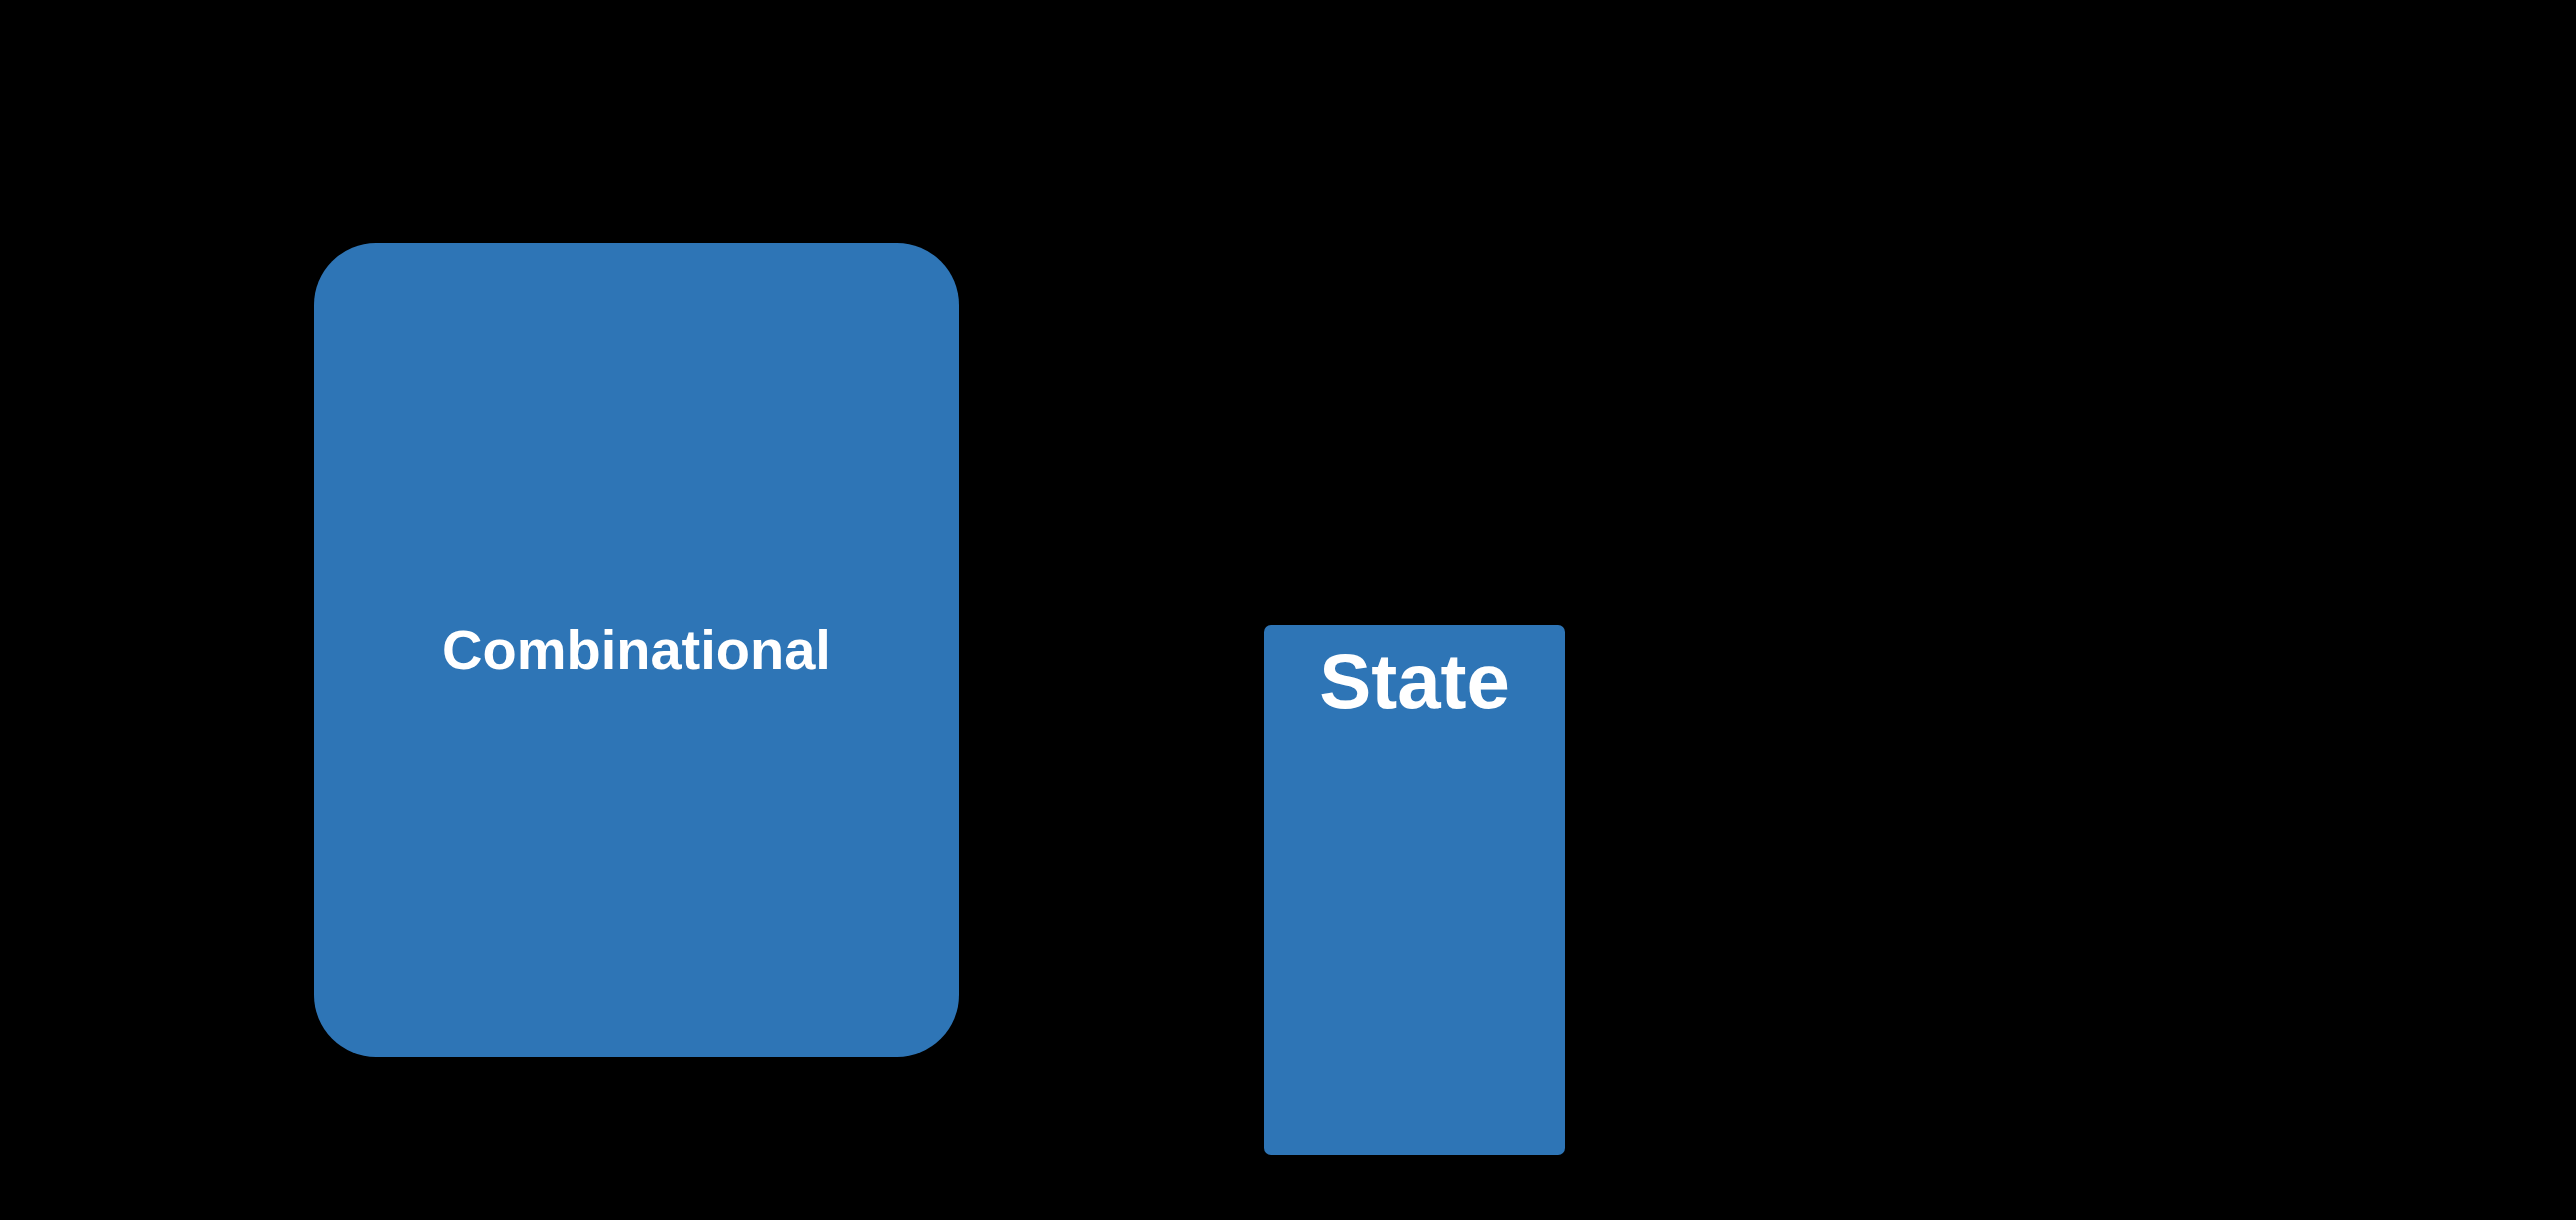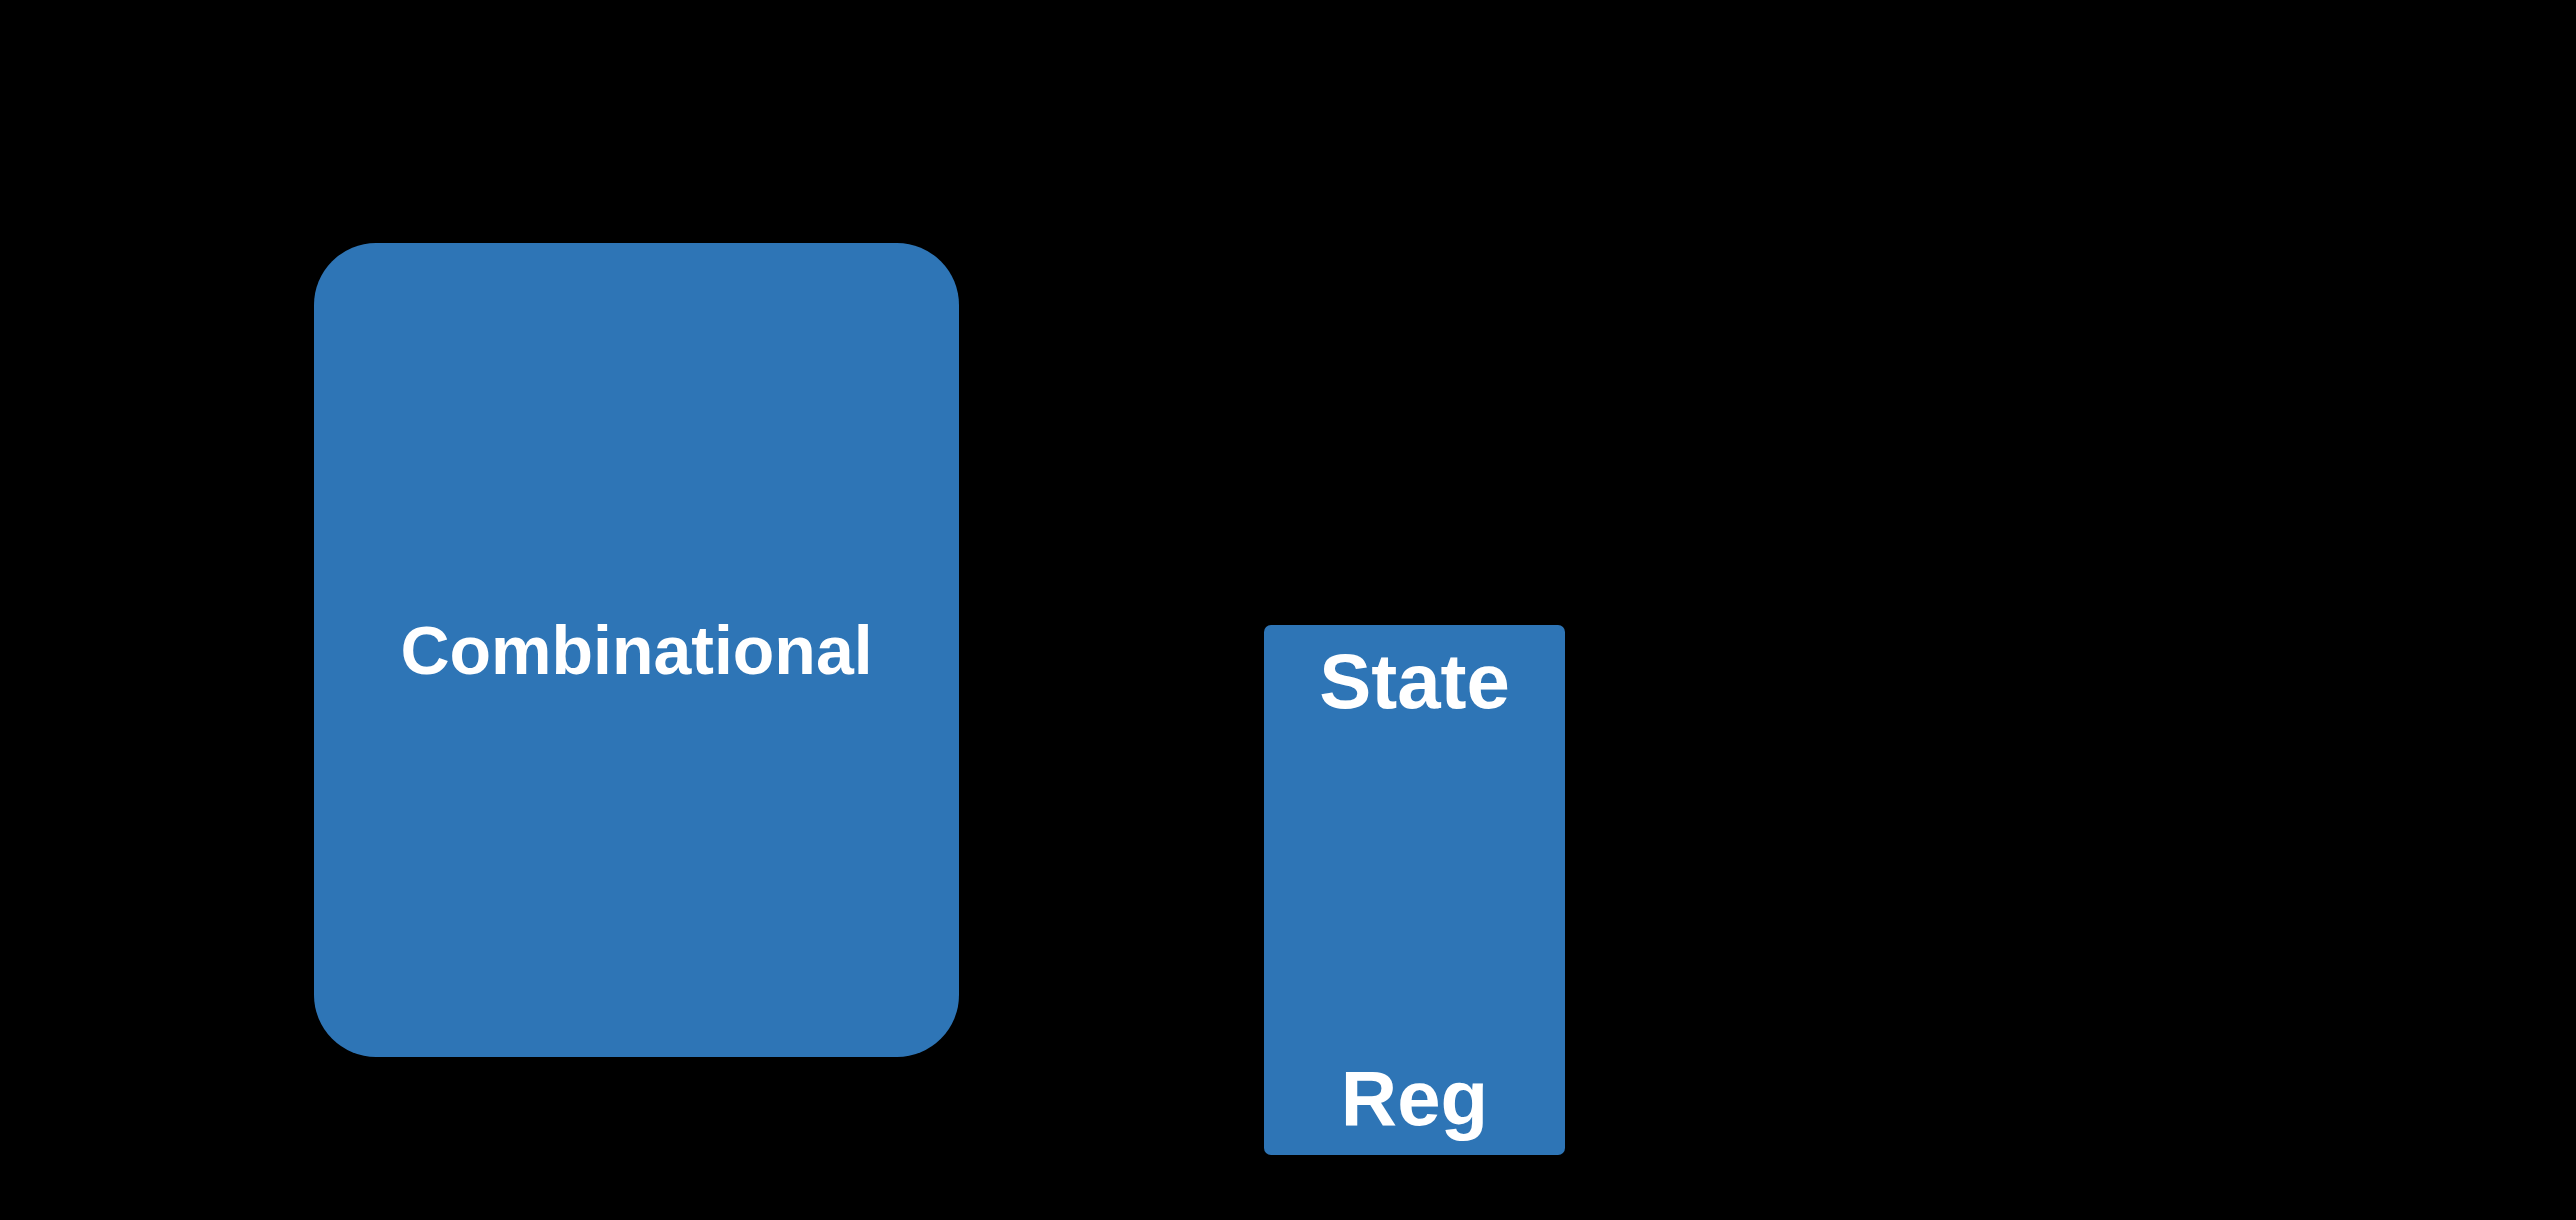--- a/index.html
+++ b/index.html
@@ -34,21 +34,21 @@
     display: block;
     white-space: nowrap;
   }
   
   .node-1 {
     left: 314px;
     top: 243px;
     width: 645px;
     height: 814px;
     border-radius: 62px;
-    font-size: 68px;
+    font-size: 56px;
     line-height: 1.36;
   }
   
   .node-2 {
     left: 1264px;
     top: 625px;
     width: 301px;
     height: 530px;
     border-radius: 7px;
     font-size: 78px;
@@ -70,18 +70,17 @@
 <body>
 
 <div class="stage">
 
   <div class="node node-1">
     <span class="line">Combinational</span>
   </div>
 
   <div class="node node-2">
     <span class="line">State</span>
-    <span class="line">Reg</span>
   </div>
 
 
 </div>
 
 
 </body></html>

